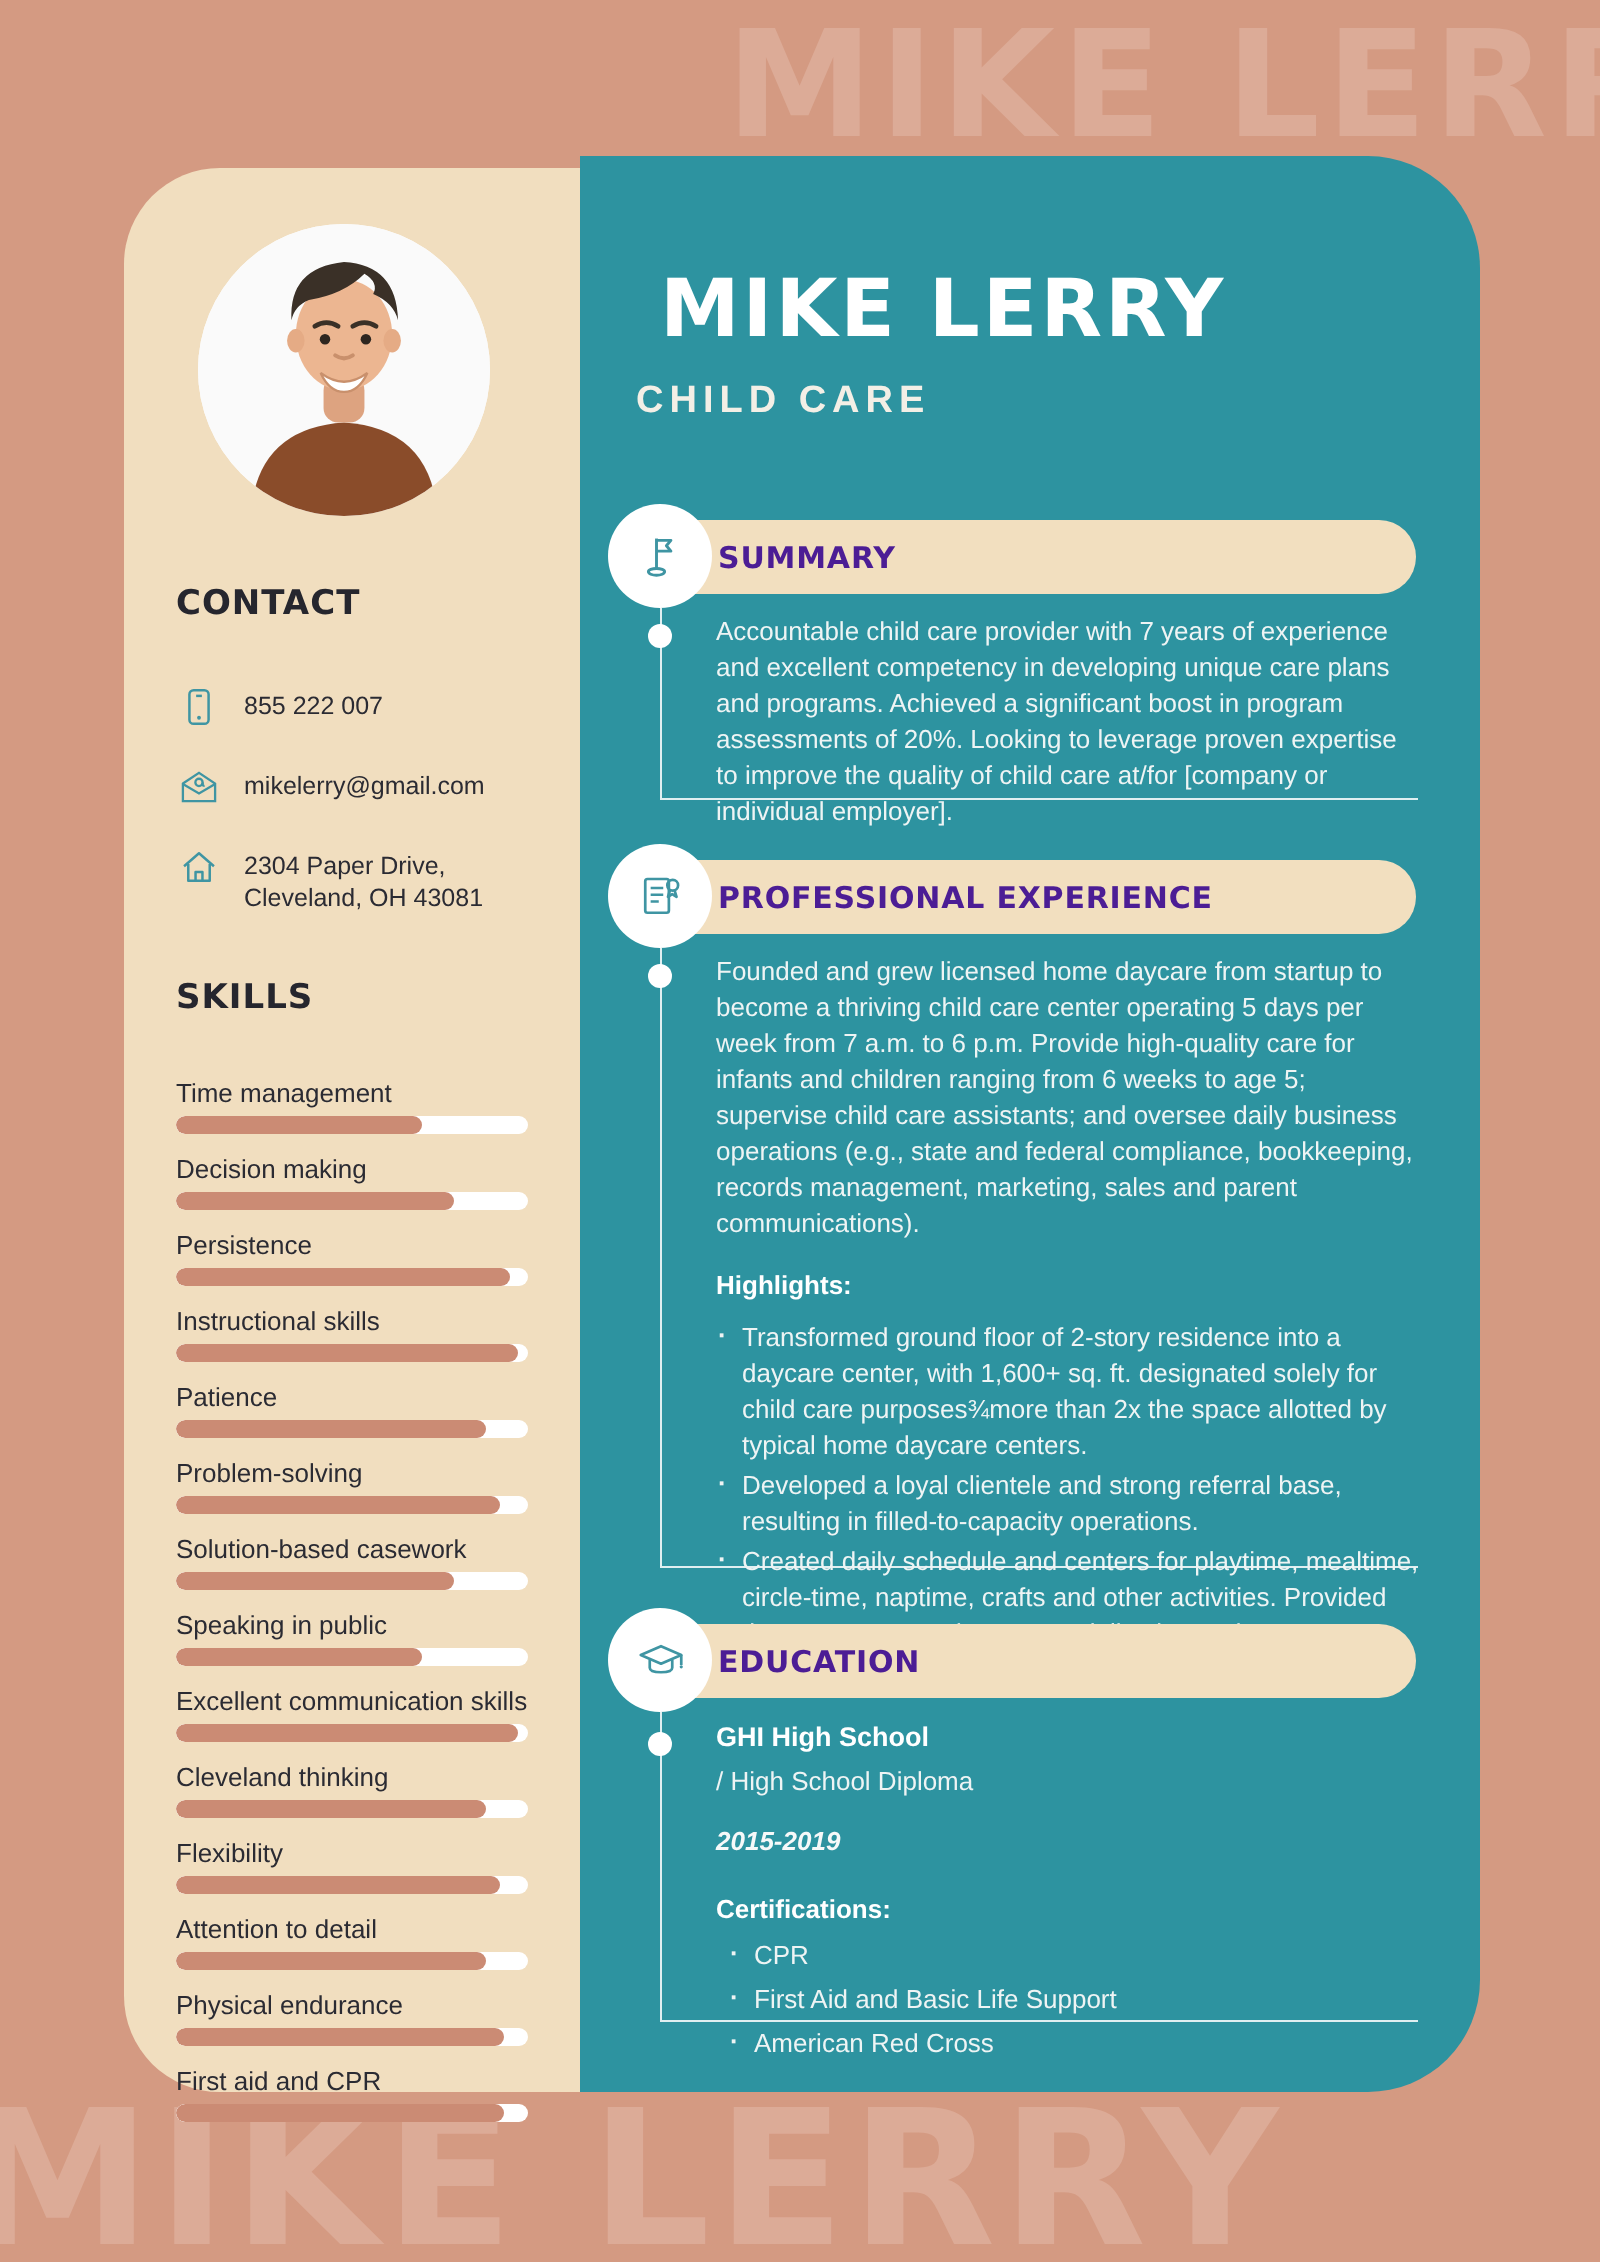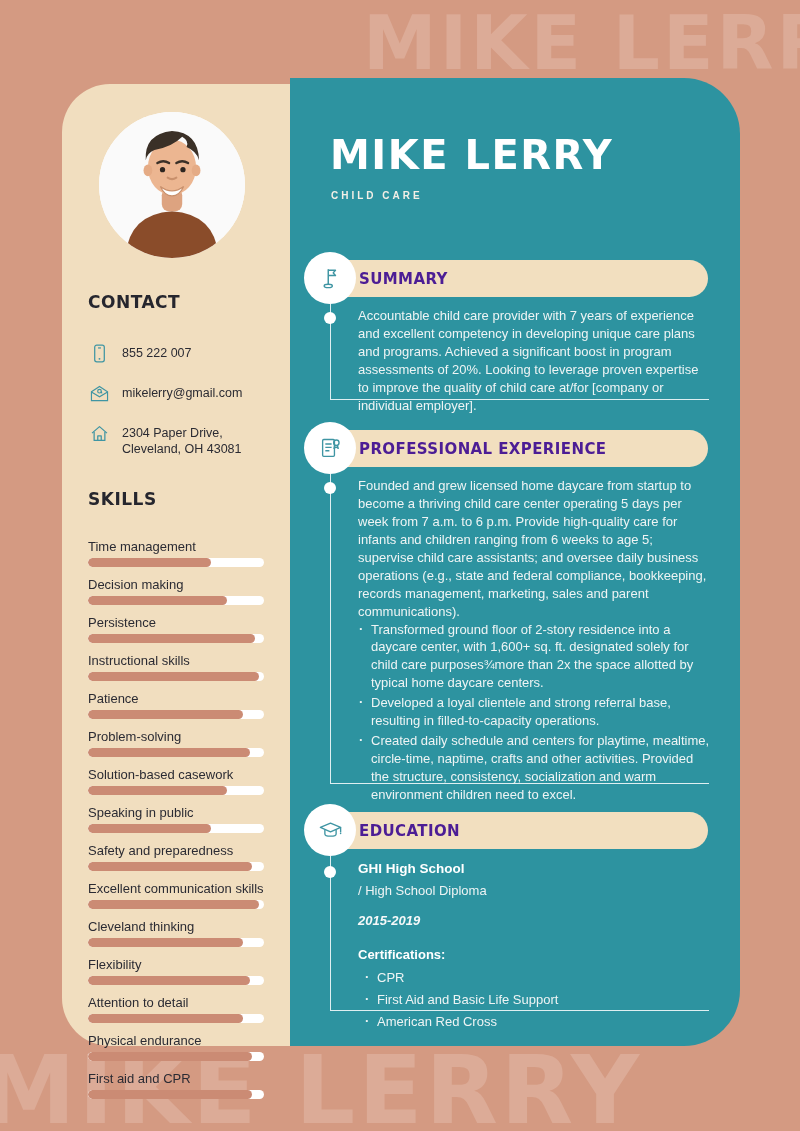--- a/index.html
+++ b/index.html
@@ -52,21 +52,21 @@
   .main{
     position:absolute;left:290px;top:78px;width:450px;height:968px;
     background:#2d93a0;border-radius:0 56px 56px 0;color:#eef4f4;
   }
   .name{
     position:absolute;left:40px;top:54px;margin:0;
     font-family:"DejaVu Sans",sans-serif;font-weight:800;font-size:40px;
     letter-spacing:1.5px;color:#ffffff;
   }
   .subtitle{
-    position:absolute;left:41px;top:112px;font-size:10px;letter-spacing:3px;
+    position:absolute;left:28px;top:112px;font-size:19px;letter-spacing:3px;
     font-weight:600;color:#f3efe6;
   }
 
   .sec-circle{
     position:absolute;width:52px;height:52px;border-radius:50%;background:#ffffff;
     display:flex;align-items:center;justify-content:center;z-index:2;
   }
   .sec-circle svg{width:27px;height:27px;}
   .sec-pill{
     position:absolute;left:28px;width:390px;height:37px;background:#f2dfbf;
@@ -216,26 +216,20 @@
     </div>
   </div>
 
   <div class="skill">
     <div class="skill-label">Speaking in public</div>
     <div class="skill-track">
       <div class="skill-fill" style="width: 70%;"></div>
     </div>
   </div>
 
-  <div class="skill">
-    <div class="skill-label">Safety and preparedness</div>
-    <div class="skill-track">
-      <div class="skill-fill" style="width: 93%;"></div>
-    </div>
-  </div>
 
   <div class="skill">
     <div class="skill-label">Excellent communication skills</div>
     <div class="skill-track">
       <div class="skill-fill" style="width: 97%;"></div>
     </div>
   </div>
 
   <div class="skill">
     <div class="skill-label">Cleveland thinking</div>
@@ -302,20 +296,21 @@
       <path d="M16 8.9 l-.9 3 1.9-1.2 1.9 1.2 -.9-3" stroke-linejoin="round"></path>
     </svg>
   </div>
   <div class="sec-pill" style="top:352px;">
     <span>PROFESSIONAL EXPERIENCE</span>
   </div>
   <div class="sec-border" style="left:40px;top:396px;height:309px;"></div>
   <div class="sec-dot" style="left:34px;top:404px;"></div>
   <div class="sec-body" style="top:399px;width:352px;">
     <div>Founded and grew licensed home daycare from startup to become a thriving child care center operating 5 days per week from 7 a.m. to 6 p.m. Provide high-quality care for infants and children ranging from 6 weeks to age 5; supervise child care assistants; and oversee daily business operations (e.g., state and federal compliance, bookkeeping, records management, marketing, sales and parent communications).</div>
+    <div class="hl-heading">Highlights:</div>
     <ul class="bullets">
         <li>Transformed ground floor of 2-story residence into a daycare center, with 1,600+ sq. ft. designated solely for child care purposes¾more than 2x the space allotted by typical home daycare centers.</li>
         <li>Developed a loyal clientele and strong referral base, resulting in filled-to-capacity operations.</li>
         <li>Created daily schedule and centers for playtime, mealtime, circle-time, naptime, crafts and other activities. Provided the structure, consistency, socialization and warm environment children need to excel.</li>
       </ul>
   </div>
 
   <div class="sec-circle" style="left:14px;top:726px;">
     <svg viewBox="0 0 24 24" fill="none" stroke="#3f95a3" stroke-width="1.2" stroke-linejoin="round">
       <path d="M3 9.3 L12 5.4 L21 9.3 L12 13.2 Z"></path>

